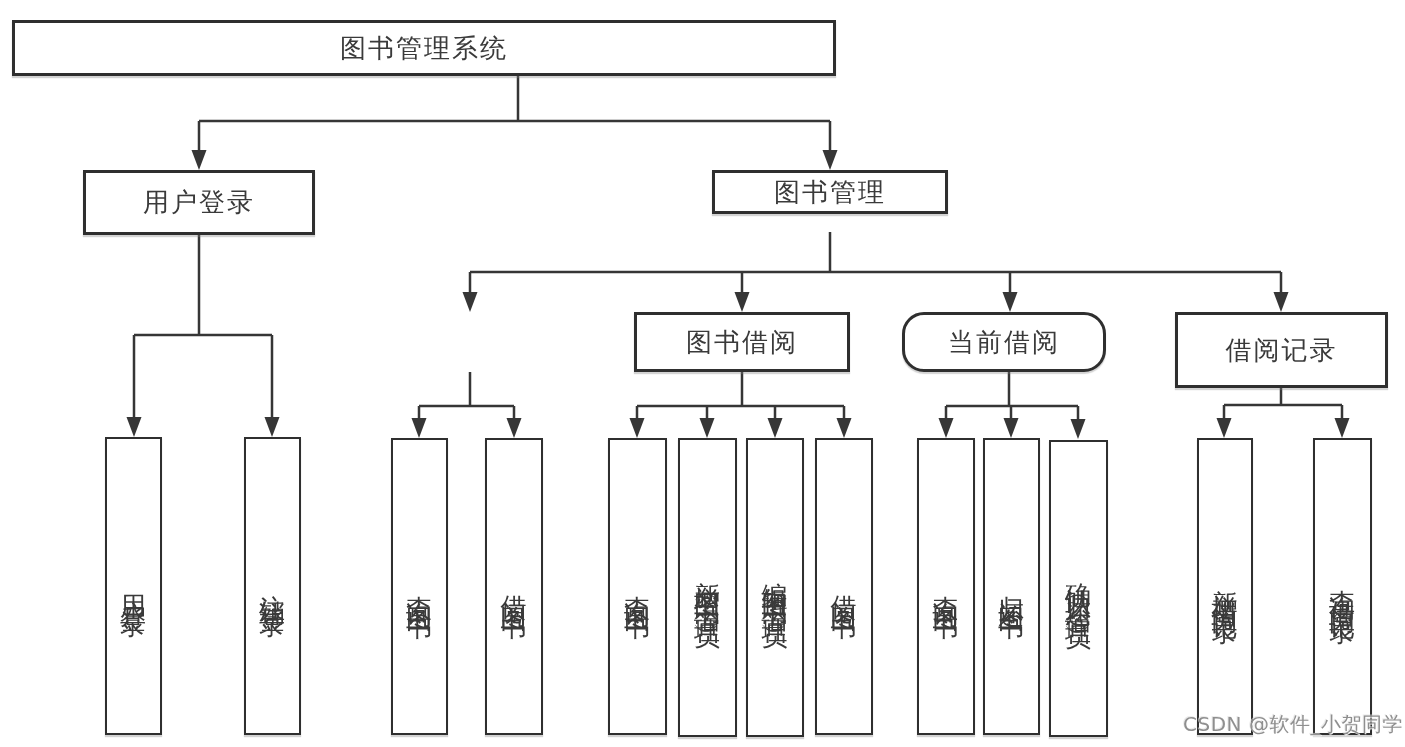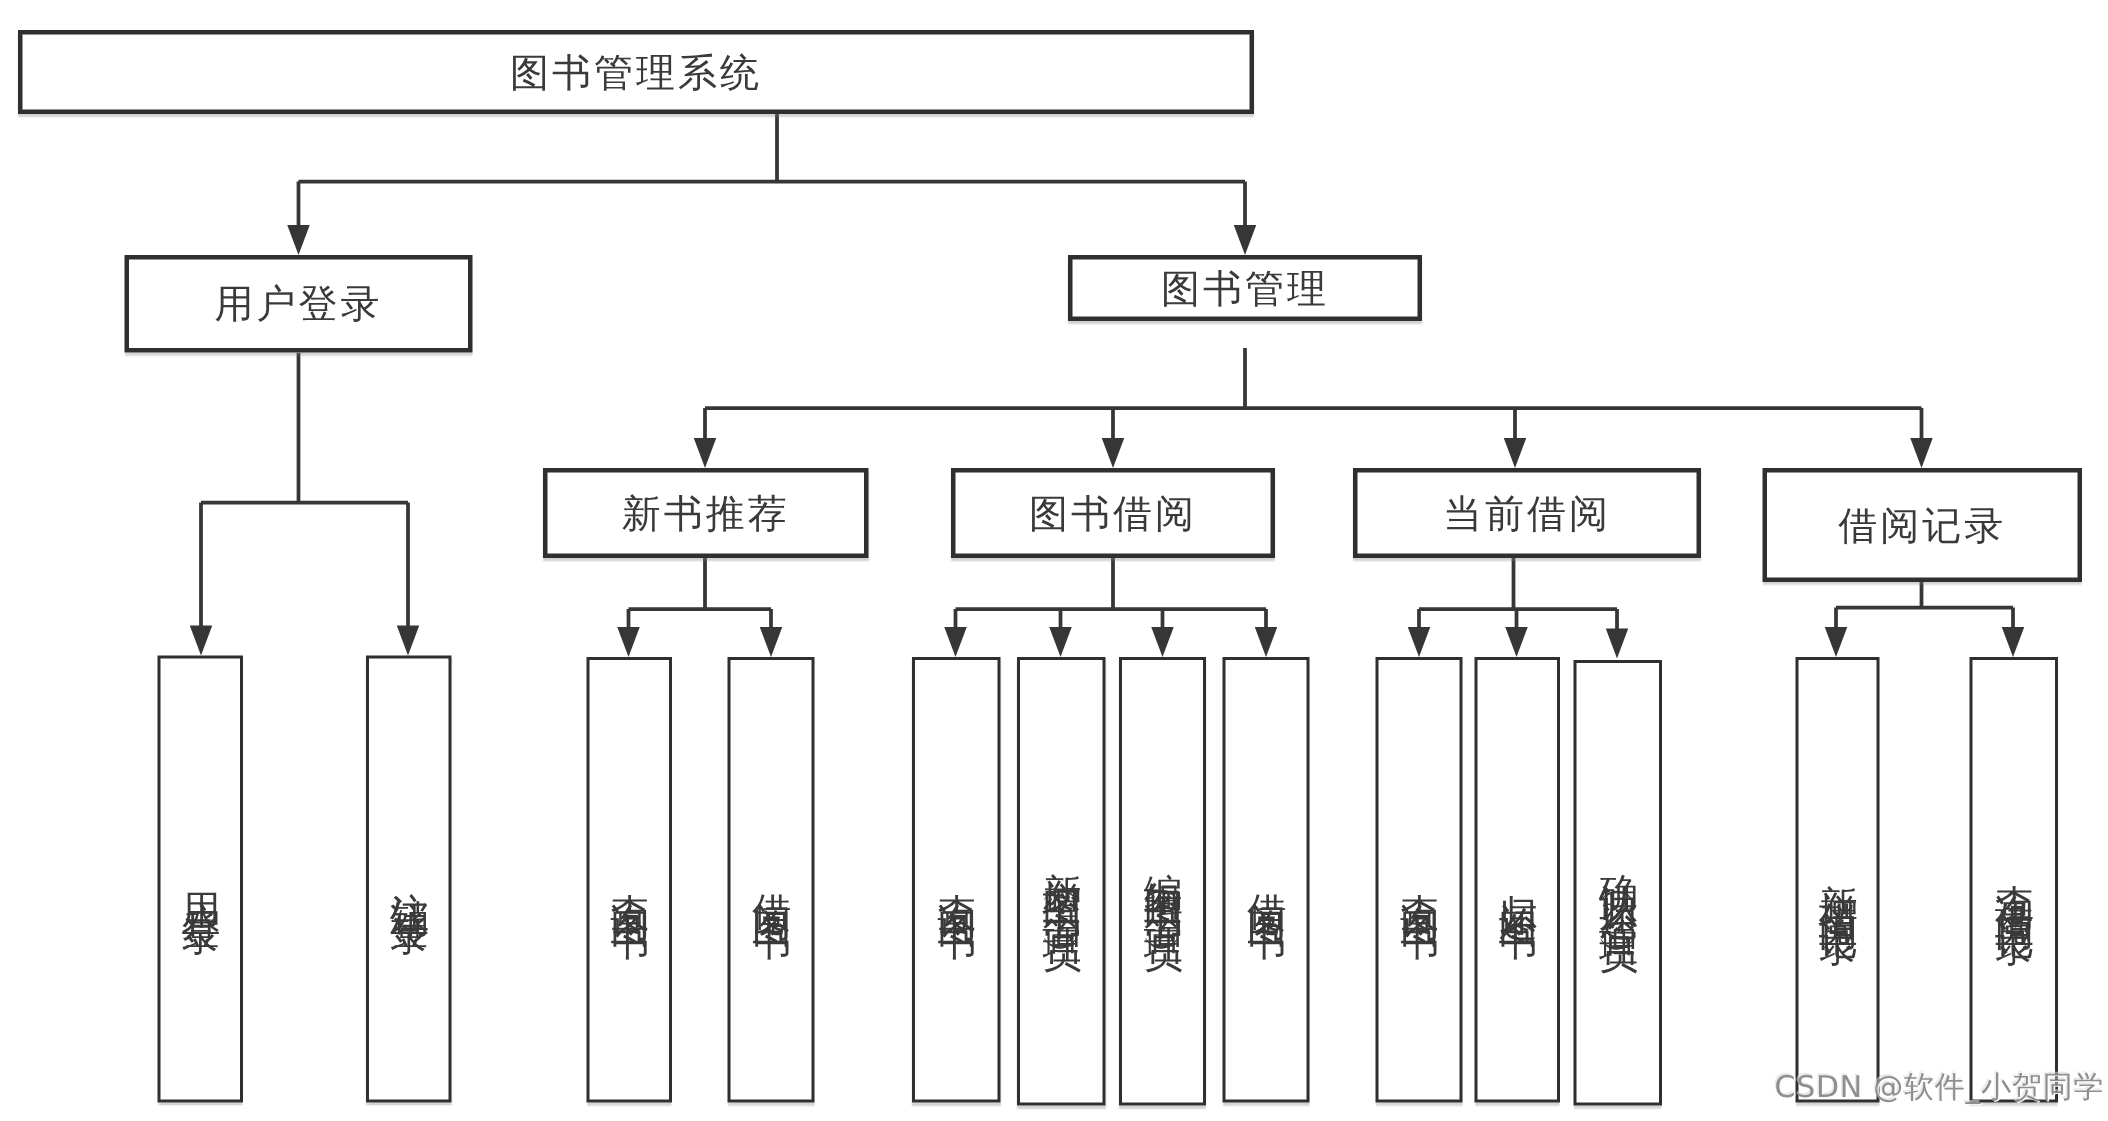--- a/index.html
+++ b/index.html
@@ -100,23 +100,22 @@
       <path d="M1224 438 L1216.5 418 L1231.5 418 Z"></path>
       <path d="M1342 438 L1334.5 418 L1349.5 418 Z"></path>
     </g>
   </svg>
 
   <div class="node h" style="left:12px; top:20px; width:824px; height:56px;">图书管理系统</div>
 
   <div class="node h" style="left:83px; top:170px; width:232px; height:65px;">用户登录</div>
   <div class="node h" style="left:712px; top:170px; width:236px; height:44px;">图书管理</div>
 
-  <div class="node h" style="left:362px; top:312px; width:217px; height:60px;">新书推荐</div>
   <div class="node h" style="left:634px; top:312px; width:216px; height:60px;">图书借阅</div>
-  <div class="node h" style="left:902px; top:312px; width:232px; height:60px;">当前借阅</div>
+  <div class="node h" style="left:902px; top:312px; width:204px; height:60px;border-radius:22px;">当前借阅</div>
   <div class="node h" style="left:1175px; top:312px; width:213px; height:76px;">借阅记录</div>
 
   <div class="node v" style="left:105px; top:437px; width:57px; height:298px;">用户登录</div>
   <div class="node v" style="left:244px; top:437px; width:57px; height:298px;">注销登录</div>
 
   <div class="node v" style="left:391px; top:438px; width:57px; height:297px;">查询图书</div>
   <div class="node v" style="left:485px; top:438px; width:58px; height:297px;">借阅图书</div>
 
   <div class="node v" style="left:608px; top:438px; width:59px; height:297px;">查询图书</div>
   <div class="node v" style="left:678px; top:438px; width:59px; height:299px;">新增图书（管理员）</div>

